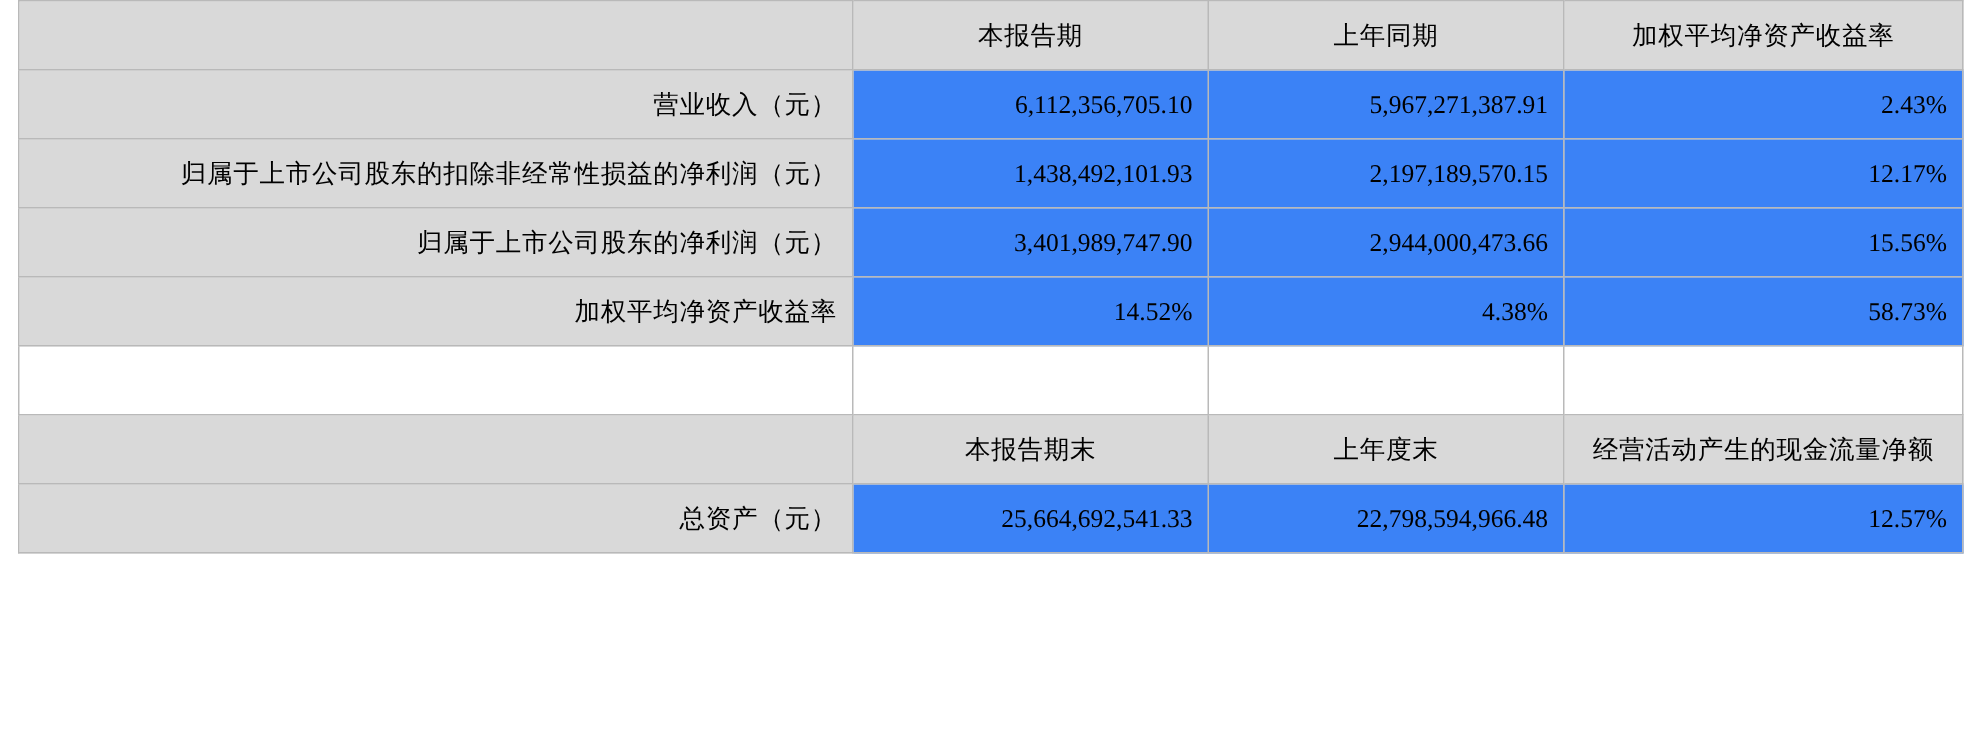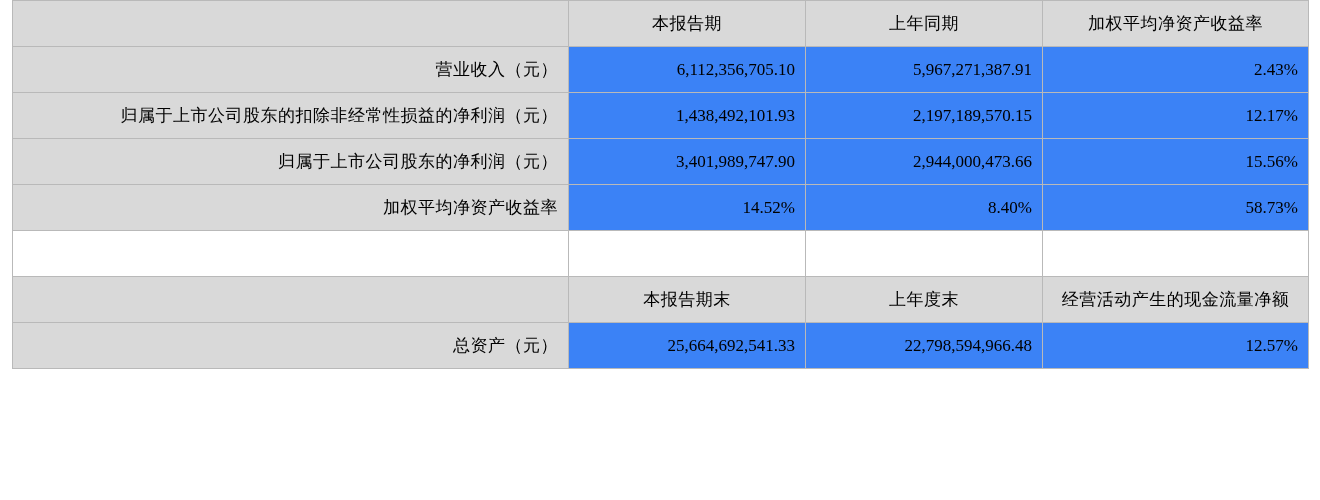--- a/index.html
+++ b/index.html
@@ -104,21 +104,21 @@
       </tr>
       <tr>
         <td class="label">归属于上市公司股东的净利润（元）</td>
         <td class="num">3,401,989,747.90</td>
         <td class="num">2,944,000,473.66</td>
         <td class="num">15.56%</td>
       </tr>
       <tr>
         <td class="label">加权平均净资产收益率</td>
         <td class="num">14.52%</td>
-        <td class="num">8.40%</td>
+        <td class="num">4.38%</td>
         <td class="num">58.73%</td>
       </tr>
 
       <tr class="spacer-row">
         <td></td>
           <td></td>
           <td></td>
           <td></td>
       </tr>
 

